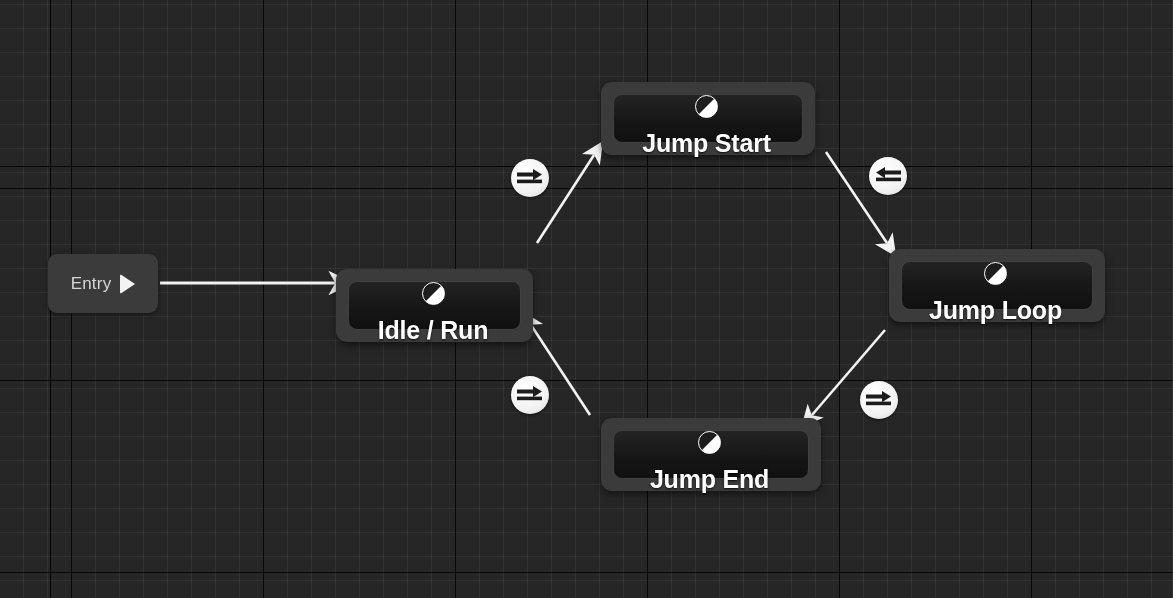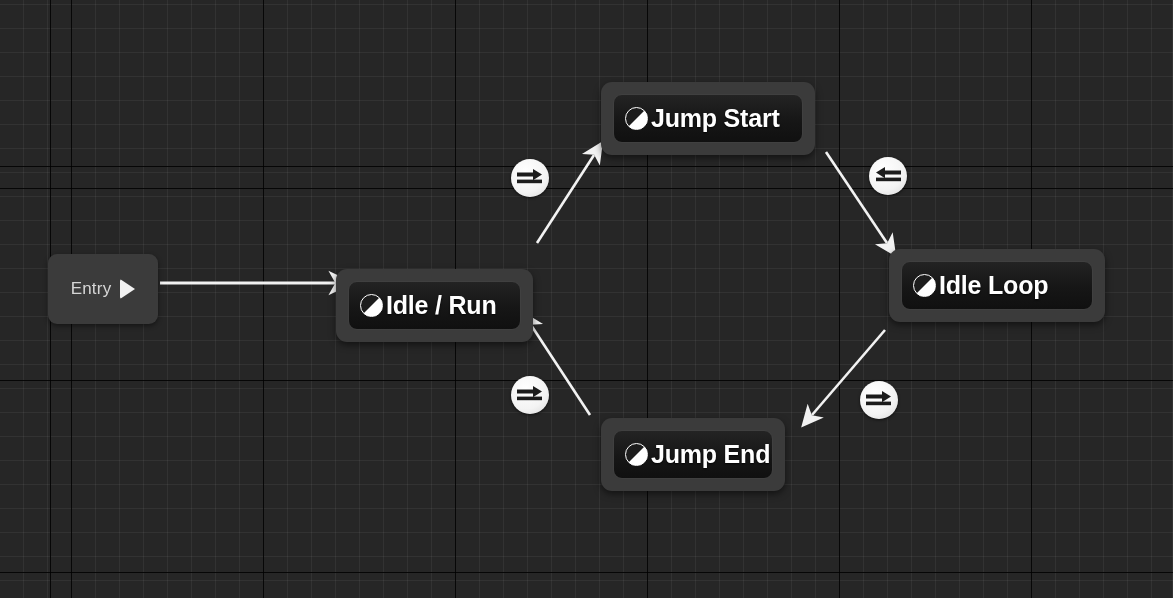--- a/index.html
+++ b/index.html
@@ -76,23 +76,24 @@
     box-shadow: 0 3px 7px rgba(0,0,0,0.5);
     box-sizing: border-box;
   }
   .state-inner {
     background: linear-gradient(to bottom, #232323 0%, #161616 55%, #101010 100%);
     border: 1px solid #404040;
     border-radius: 9px;
     height: 100%;
     display: flex;
     align-items: center;
-    gap: 3px;
+    gap: 11px;
     padding: 0 14px 0 11px;
     box-sizing: border-box;
+    flex-direction: column;
   }
   .state-icon {
     flex: 0 0 auto;
     width: 23px;
     height: 23px;
     border-radius: 50%;
     background: linear-gradient(135deg, #ffffff 0%, #ffffff 49.5%, #1d1d1d 50.5%, #1d1d1d 100%);
     border: 1.5px solid #ffffff;
     transform: rotate(180deg);
     box-sizing: border-box;
@@ -136,21 +137,21 @@
 
     <line x1="537" y1="243" x2="594" y2="155" stroke="#f2f2f2" stroke-width="2.6" marker-end="url(#ahead)"></line>
 
     <line x1="826" y1="152" x2="887" y2="243" stroke="#f2f2f2" stroke-width="2.6" marker-end="url(#ahead)"></line>
 
     <line x1="885" y1="330" x2="812" y2="415" stroke="#f2f2f2" stroke-width="2.6" marker-end="url(#ahead)"></line>
 
     <line x1="590" y1="415" x2="531" y2="325" stroke="#f2f2f2" stroke-width="2.6" marker-end="url(#ahead)"></line>
   </svg>
 
-  <div class="entry-node" style="left:48px; top:254px; width:110px; height:70px;">
+  <div class="entry-node" style="left:48px; top:254px; width:110px; height:59px;">
     <span class="entry-label">Entry</span>
     <span class="entry-play"></span>
   </div>
 
   <div class="state-node" style="left:336px; top:249px; width:197px; height:73px;margin-top:20px;">
     <div class="state-inner">
       <span class="state-icon"></span>
       <span class="state-label">Idle / Run</span>
     </div>
   </div>
@@ -158,25 +159,25 @@
   <div class="state-node" style="left:601px; top:82px; width:214px; height:73px;">
     <div class="state-inner">
       <span class="state-icon"></span>
       <span class="state-label">Jump Start</span>
     </div>
   </div>
 
   <div class="state-node" style="left:889px; top:249px; width:216px; height:73px;">
     <div class="state-inner">
       <span class="state-icon"></span>
-      <span class="state-label">Idle Loop</span>
-    </div>
-  </div>
-
-  <div class="state-node" style="left:601px; top:418px; width:184px; height:73px;">
+      <span class="state-label">Jump Loop</span>
+    </div>
+  </div>
+
+  <div class="state-node" style="left:601px; top:418px; width:220px; height:73px;">
     <div class="state-inner">
       <span class="state-icon"></span>
       <span class="state-label">Jump End</span>
     </div>
   </div>
 
   <div class="transition-badge" style="left:511px; top:159px;">
     <svg width="28" height="20" viewBox="0 0 28 20">
       <path d="M17,1 L26,6.6 L17,12.2 L17,8.6 L1,8.6 L1,4.6 L17,4.6 Z" fill="#1c1c1c"></path>
       <rect x="1" y="11.6" width="25" height="3.6" fill="#1c1c1c"></rect>

